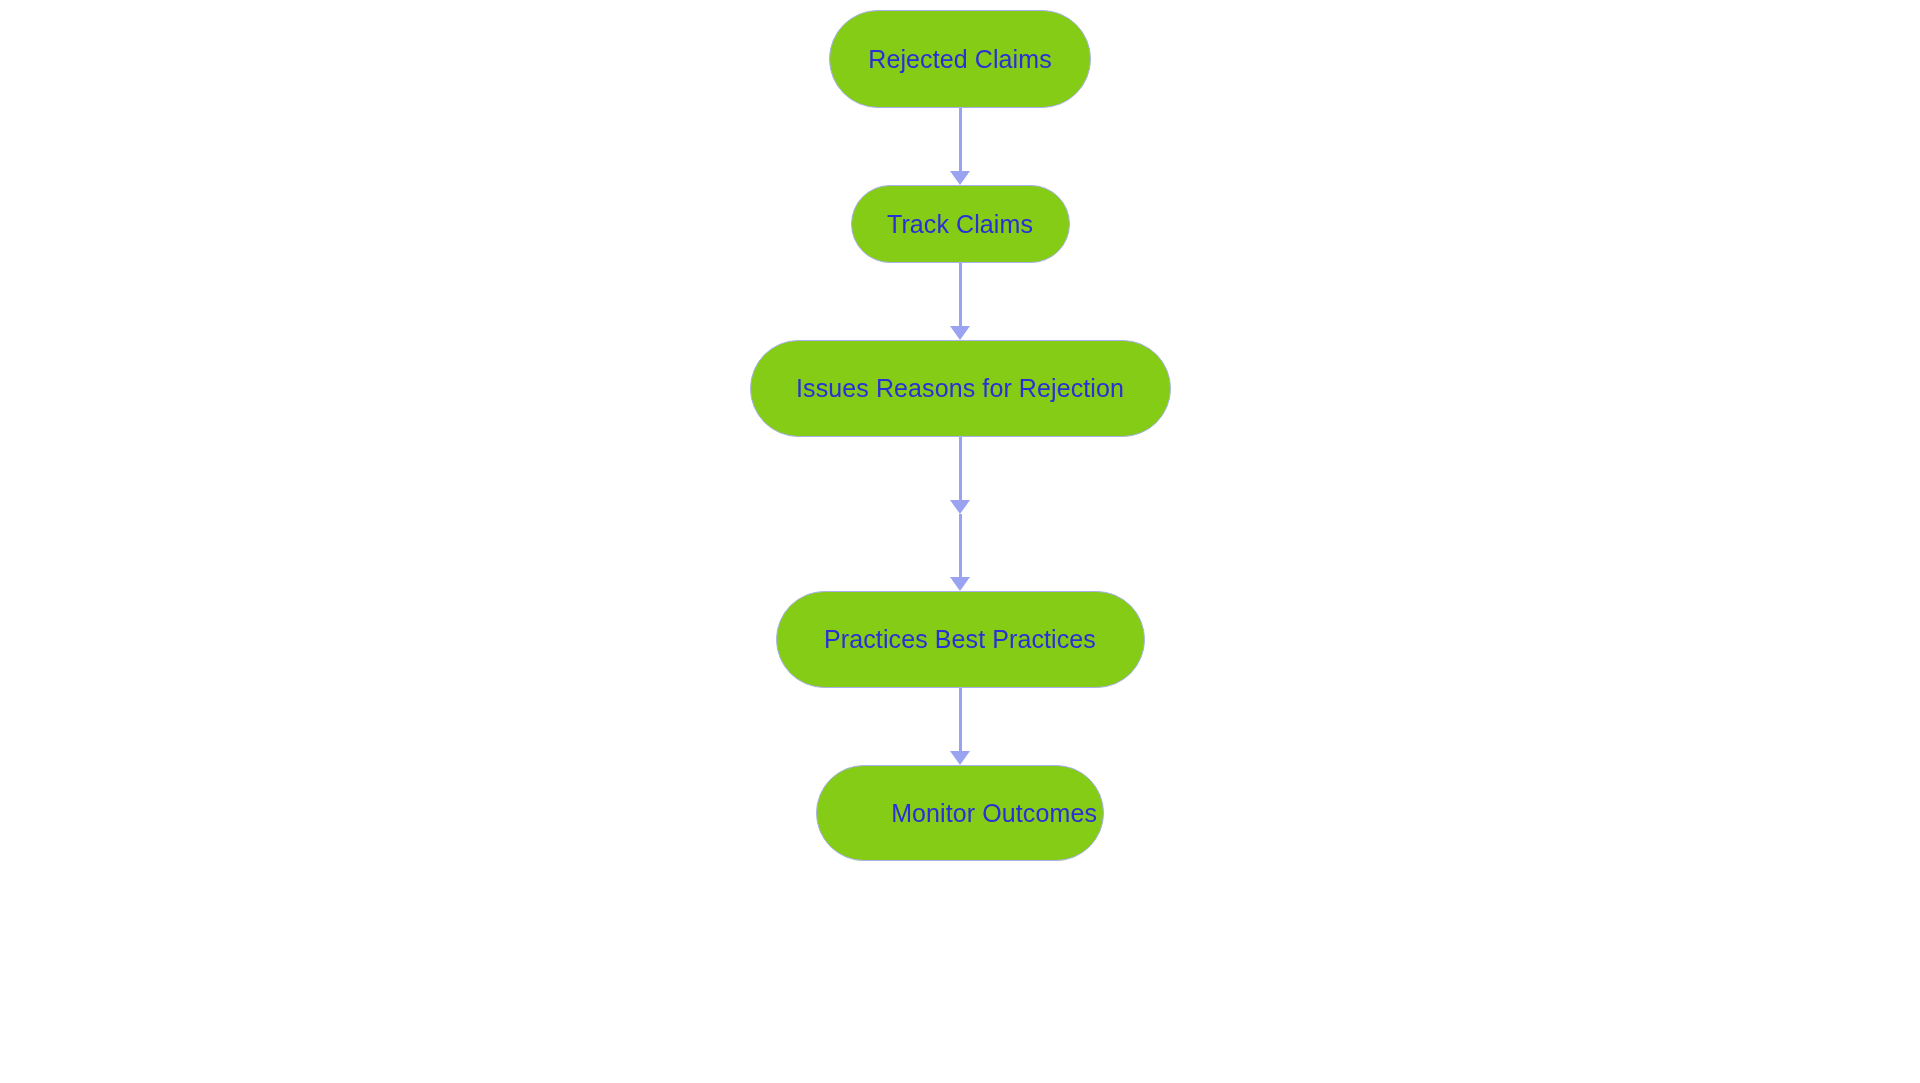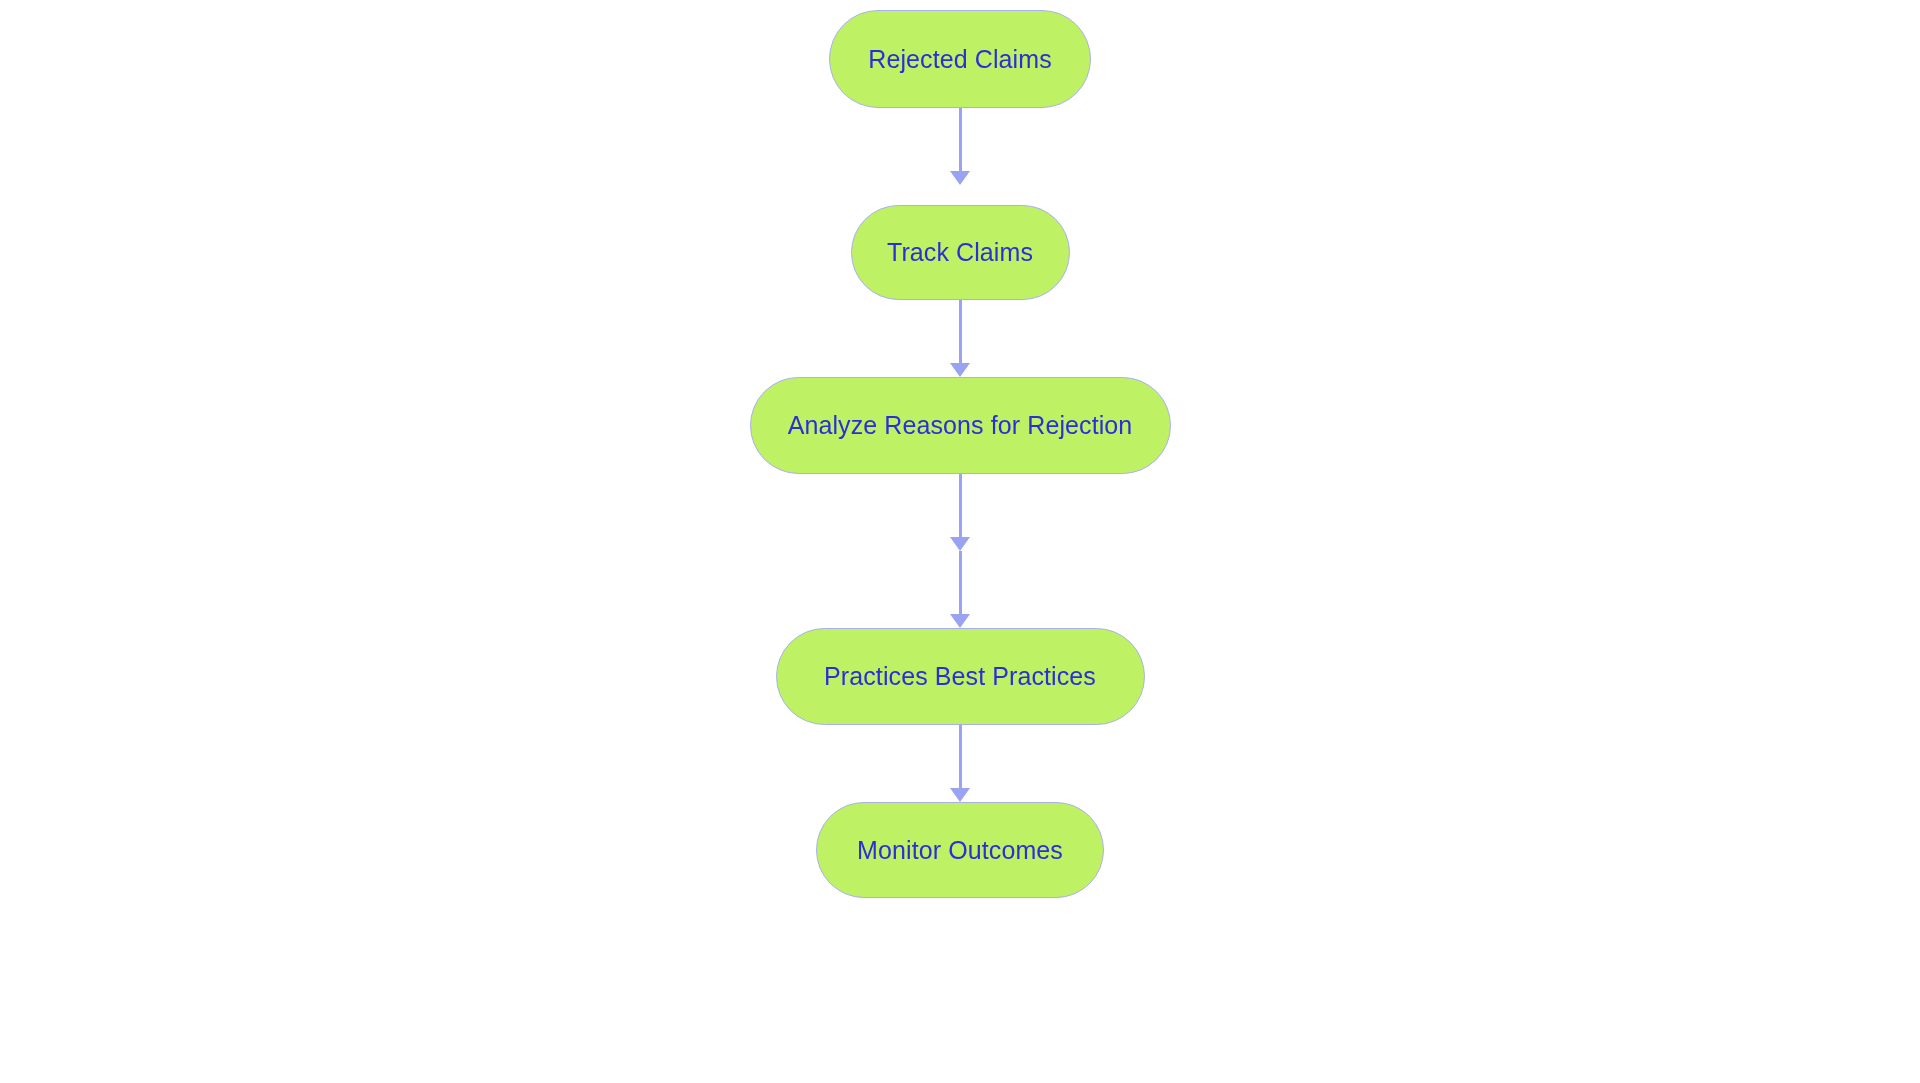--- a/index.html
+++ b/index.html
@@ -27,21 +27,21 @@
     height: 1083px;
     display: flex;
     flex-direction: column;
     align-items: center;
   }
   .node {
     box-sizing: border-box;
     display: flex;
     align-items: center;
     justify-content: center;
-    background: #bef264;
+    background: #84cc16;
     border: 1.6px solid #aab0ee;
     border-radius: 999px;
     color: #2b2fd6;
     font-size: 25px;
     font-weight: 400;
     letter-spacing: 0.1px;
     white-space: nowrap;
     line-height: 1;
   }
   .node-label {
@@ -66,25 +66,25 @@
     height: 0;
     border-left: 10px solid transparent;
     border-right: 10px solid transparent;
     border-top: 14px solid #9aa2f2;
     flex: 0 0 auto;
     margin-top: -1px;
   }
 
   
   .n0 { width: 262px; height: 98px; margin-top: 10px; }
-  .n1 { width: 219px; height: 95px; margin-top: 20px; }
+  .n1 { width: 219px; height: 78px; }
   .n2 { width: 421px; height: 97px; }
   .n3 { width: 247px; height: 96px; }
   .n4 { width: 369px; height: 97px; }
-  .n5 { width: 288px; height: 96px; }
+  .n5 { width: 288px; height: 96px; justify-content: flex-end; }
 
   .c0 { height: 77px; }
   .c1 { height: 77px; }
   .c2 { height: 77px; }
   .c3 { height: 77px; }
   .c4 { height: 77px; }
 </style>
 </head>
 <body>
 
@@ -103,21 +103,21 @@
     <div class="node n1">
       <span class="node-label">Track Claims</span>
     </div>
 
     <div class="connector c1">
       <span class="line"></span>
       <span class="arrowhead"></span>
     </div>
 
     <div class="node n2">
-      <span class="node-label">Analyze Reasons for Rejection</span>
+      <span class="node-label">Issues Reasons for Rejection</span>
     </div>
 
     <div class="connector c2">
       <span class="line"></span>
       <span class="arrowhead"></span>
     </div>
 
 
     <div class="connector c3">
       <span class="line"></span>

